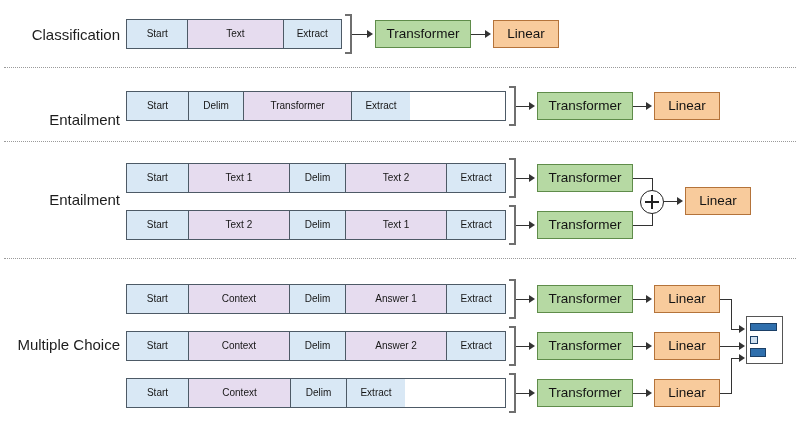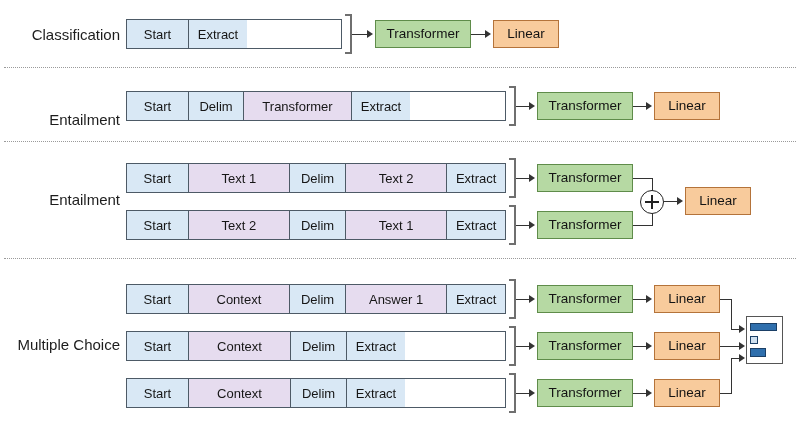--- a/index.html
+++ b/index.html
@@ -26,21 +26,21 @@
   
   .seq{
     position:absolute;display:flex;
     border:1px solid #4d5a66;box-sizing:border-box;
     background:#fff;
   }
   .tok{
     display:flex;align-items:center;justify-content:center;
     box-sizing:border-box;
     border-right:1px solid #4d5a66;
-    font-size:13px;line-height:1;color:#161616;
+    font-size:10px;line-height:1;color:#161616;
     white-space:nowrap;overflow:hidden;
   }
   .tok:last-child{border-right:none;}
   .tok.t-blue{background:#d9e8f5;}
   .tok.t-purple{background:#e6dcef;}
 
   
   .bracket{
     position:absolute;box-sizing:border-box;
     border:2px solid #6f6f6f;border-left:none;
@@ -92,20 +92,21 @@
 <div class="stage">
 
   <div class="sep" style="top:67px;"></div>
   <div class="sep" style="top:141px;"></div>
   <div class="sep" style="top:258px;"></div>
 
   <div class="row-label" style="left:0;width:120px;top:27px;">Classification</div>
 
   <div class="seq" style="left:126px;top:19px;width:216px;height:30px;">
     <div class="tok t-blue" style="width:62px;">Start</div>
+    <div class="tok t-purple" style="width:96px;">Text</div>
     <div class="tok t-blue" style="width:58px;">Extract</div>
   </div>
   <div class="bracket" style="left:345px;top:14px;height:40px;"></div>
   <div class="hline" style="left:352px;top:34px;width:16px;"></div>
   <div class="arrow" style="left:367px;top:29.5px;"></div>
 
   <div class="box transformer" style="left:375px;top:20px;width:96px;height:28px;">Transformer</div>
   <div class="hline" style="left:471px;top:34px;width:15px;"></div>
   <div class="arrow" style="left:485px;top:29.5px;"></div>
   <div class="box linear" style="left:493px;top:20px;width:66px;height:28px;">Linear</div>
@@ -175,20 +176,21 @@
   <div class="arrow" style="left:529px;top:294.5px;"></div>
   <div class="box transformer" style="left:537px;top:285px;width:96px;height:28px;">Transformer</div>
   <div class="hline" style="left:633px;top:299px;width:14px;"></div>
   <div class="arrow" style="left:646px;top:294.5px;"></div>
   <div class="box linear" style="left:654px;top:285px;width:66px;height:28px;">Linear</div>
 
   <div class="seq" style="left:126px;top:331px;width:380px;height:30px;">
     <div class="tok t-blue" style="width:62px;">Start</div>
     <div class="tok t-purple" style="width:102px;">Context</div>
     <div class="tok t-blue" style="width:56px;">Delim</div>
+    <div class="tok t-purple" style="width:102px;">Answer 2</div>
     <div class="tok t-blue" style="width:58px;">Extract</div>
   </div>
   <div class="bracket" style="left:509px;top:326px;height:40px;"></div>
   <div class="hline" style="left:516px;top:346px;width:14px;"></div>
   <div class="arrow" style="left:529px;top:341.5px;"></div>
   <div class="box transformer" style="left:537px;top:332px;width:96px;height:28px;">Transformer</div>
   <div class="hline" style="left:633px;top:346px;width:14px;"></div>
   <div class="arrow" style="left:646px;top:341.5px;"></div>
   <div class="box linear" style="left:654px;top:332px;width:66px;height:28px;">Linear</div>
 

